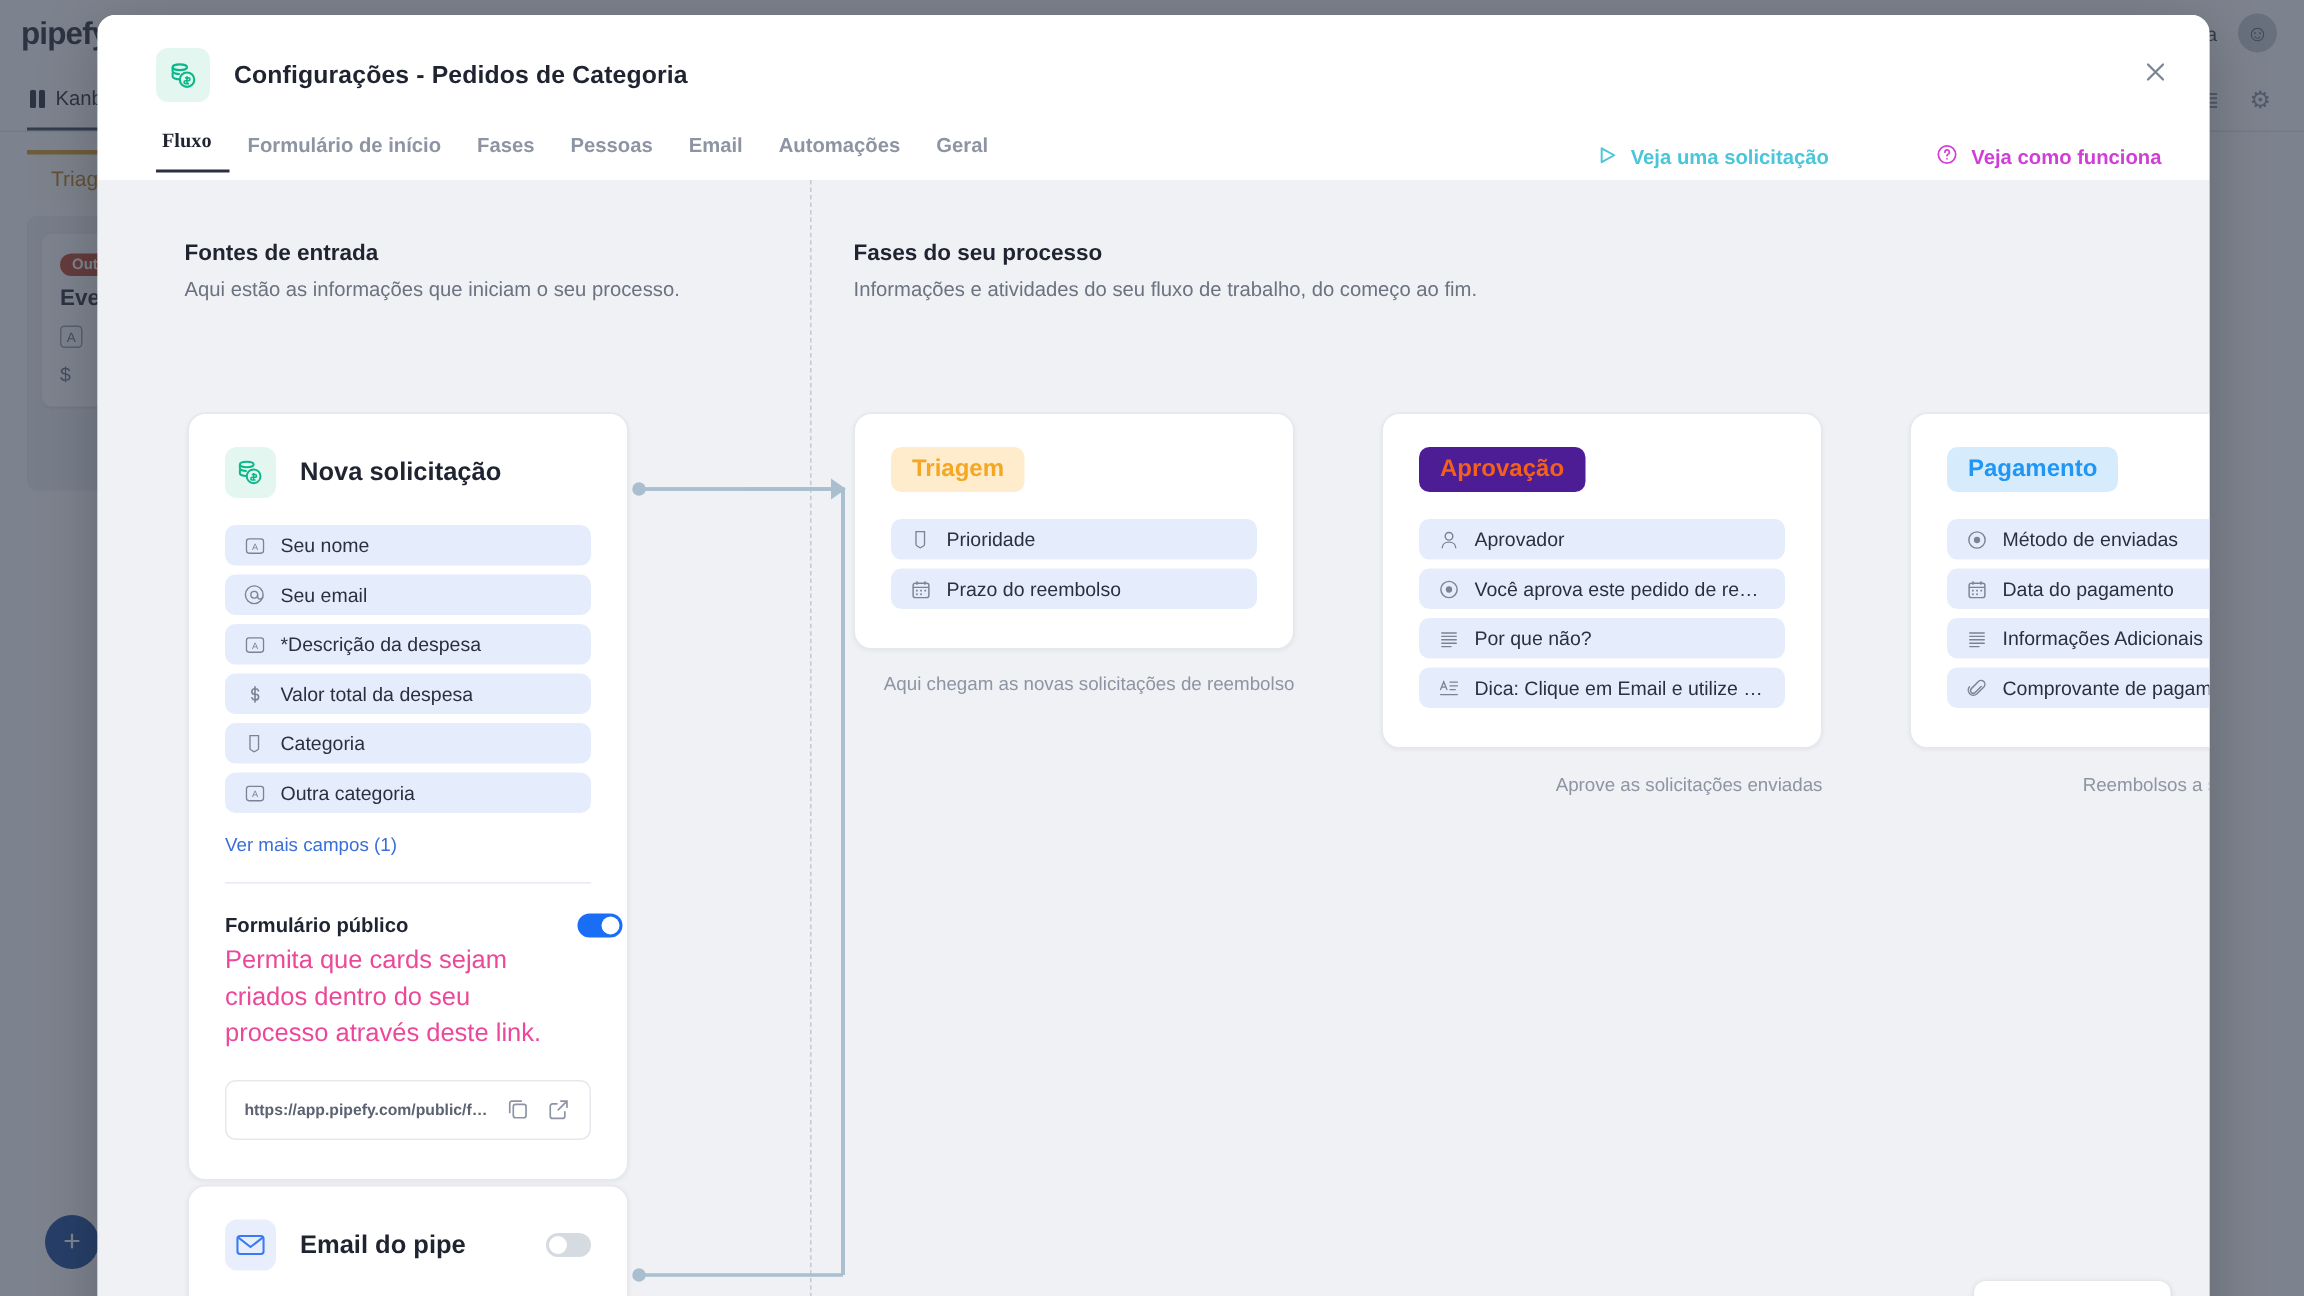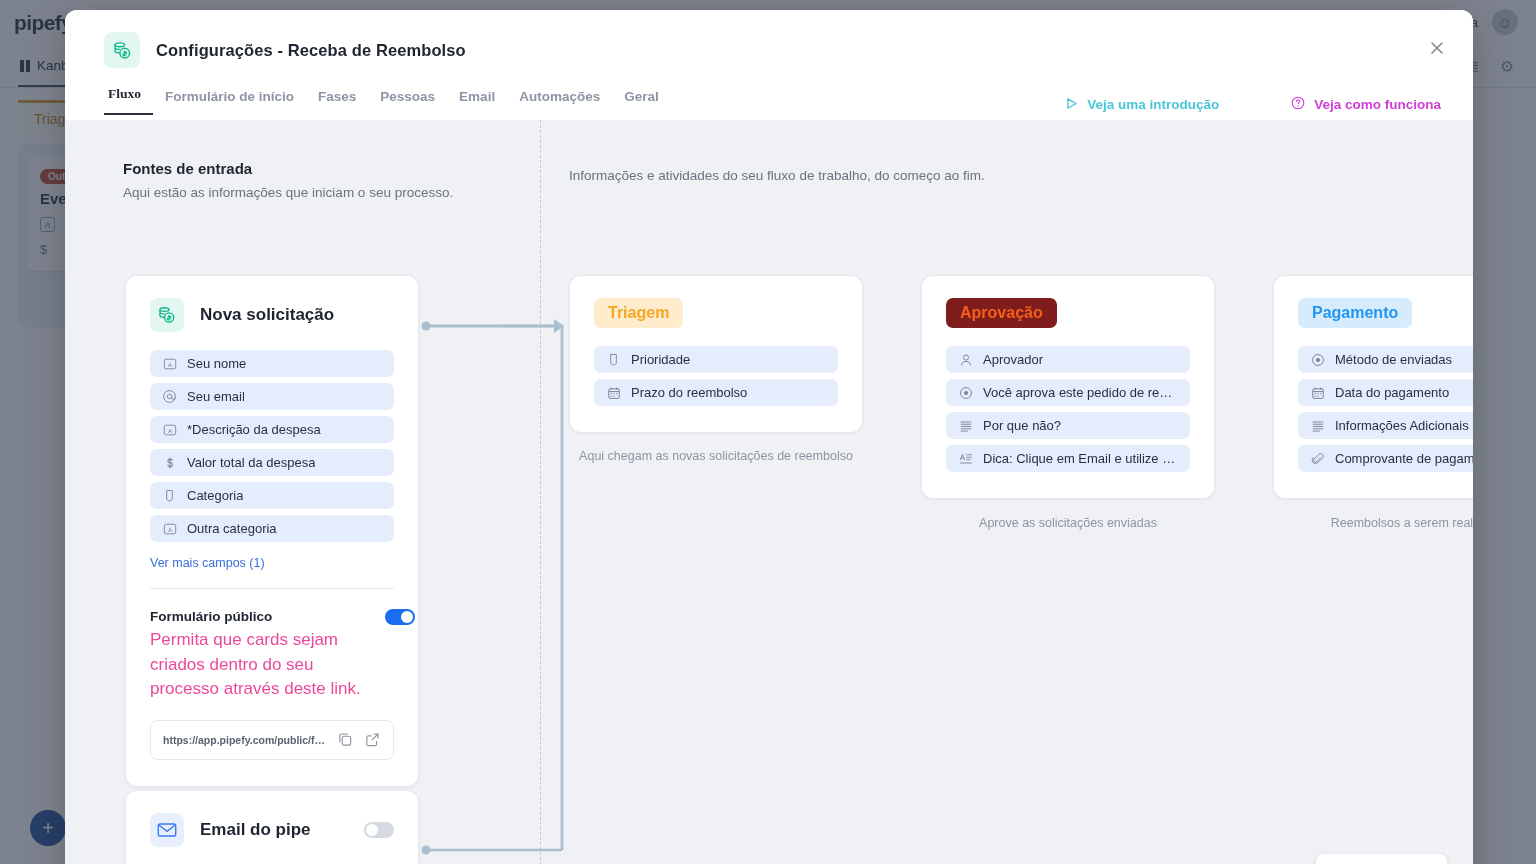--- a/index.html
+++ b/index.html
@@ -214,21 +214,21 @@
     position:absolute; width: 294px;
     background:#fff; border-radius: 12px; border:1px solid #e5e8ed;
     box-shadow: 0 1px 3px rgba(16,24,40,.05);
     padding: 22px 24px 26px 24px;
   }
   .phase-label {
     display:inline-block; border-radius: 7px; padding: 6px 14px;
     font-size: 16px; font-weight: bold;
   }
   .phase-foot {
-    position:absolute; width: 294px; text-align:center;
+    position:absolute; width: 294px; text-align:right;
     font-size: 12.5px; color:#8d94a3; line-height:1.45;
   }
   #phase-0 { left: 504px; top: 155px; }
   #phase-1 { left: 856px; top: 155px; }
   #phase-2 { left: 1208px; top: 155px; }
   #foot-0 { left: 504px; top: 327px; }
   #foot-1 { left: 856px; top: 394px; }
   #foot-2 { left: 1208px; top: 394px; }
 
   
@@ -299,21 +299,21 @@
     <div class="modal-title-row">
       <span class="title-icon">
         <svg width="21" height="21" viewBox="0 0 24 24" fill="none" stroke="#0ab88a" stroke-width="1.6">
           <ellipse cx="9" cy="5.5" rx="5.5" ry="2.2"></ellipse>
           <path d="M3.5 5.5v3c0 1.2 2.5 2.2 5.5 2.2"></path>
           <path d="M3.5 9.5v3c0 1.2 2.5 2.2 5.5 2.2"></path>
           <circle cx="14.5" cy="15" r="5.5"></circle>
           <path d="M14.5 12.3v5.4M13 13.6h2.6a1.1 1.1 0 010 2.2h-2.2a1.1 1.1 0 000 2.2H16" stroke-width="1.3"></path>
         </svg>
       </span>
-      <span class="modal-title">Configurações - Receba de Reembolso</span>
+      <span class="modal-title">Configurações - Pedidos de Categoria</span>
     </div>
 
     <div class="close-btn">
       <svg width="16" height="16" viewBox="0 0 16 16" stroke="#7b8492" stroke-width="1.5" stroke-linecap="round">
         <path d="M3 3l10 10M13 3L3 13"></path>
       </svg>
     </div>
 
     <div class="tabs">
       <div class="tab active">Fluxo</div>
@@ -325,21 +325,21 @@
       <div class="tab">Geral</div>
     </div>
 
     <div class="header-links">
       <div class="hl intro">
         <span>
           <svg width="13" height="13" viewBox="0 0 14 14" fill="none" stroke="#4ac6d8" stroke-width="1.4" stroke-linejoin="round">
             <path d="M3 2l9 5-9 5z"></path>
           </svg>
         </span>
-        <span>Veja uma introdução</span>
+        <span>Veja uma solicitação</span>
       </div>
       <div class="hl how">
         <span>
           <svg width="14" height="14" viewBox="0 0 16 16" fill="none" stroke="#cf3fd6" stroke-width="1.3">
             <circle cx="8" cy="8" r="6.6"></circle>
             <path d="M6.4 6.2a1.7 1.7 0 113 1.1c-.5.5-1.4.7-1.4 1.6" stroke-linecap="round"></path>
             <circle cx="8" cy="11.3" r=".7" fill="#cf3fd6" stroke="none"></circle>
           </svg>
         </span>
         <span>Veja como funciona</span>
@@ -348,20 +348,21 @@
   </div>
 
   <div class="modal-body">
     <div class="divider"></div>
 
     <div class="sec left">
       <h2>Fontes de entrada</h2>
       <p>Aqui estão as informações que iniciam o seu processo.</p>
     </div>
     <div class="sec right">
+      <h2>Fases do seu processo</h2>
       <p>Informações e atividades do seu fluxo de trabalho, do começo ao fim.</p>
     </div>
 
     <div class="canvas">
 
       <svg class="conn">
         <circle cx="361" cy="206" r="4.5" fill="#a9bfd0"></circle>
         <path d="M361 206 H 497 V 730 M 432 206 H 487" stroke="#a9bfd0" stroke-width="2.4" fill="none"></path>
         <path d="M432 206 H 492" stroke="#a9bfd0" stroke-width="2.4" fill="none"></path>
         <path d="M361 206 H 492" stroke="#a9bfd0" stroke-width="2.4" fill="none"></path>
@@ -513,21 +514,21 @@
                   </g>
                 </svg>
             </span>
             <span class="ftxt">Prazo do reembolso</span>
           </div>
         </div>
       </div>
       <div class="phase-foot" id="foot-0">Aqui chegam as novas solicitações de reembolso</div>
 
       <div class="phase" id="phase-1">
-        <span class="phase-label" style="background:#7f1d1d;color:#f4601a;text-align:center;">Aprovação</span>
+        <span class="phase-label" style="background:#4c1d95;color:#f4601a;text-align:center;">Aprovação</span>
         <div class="field-list">
           <div class="field">
             <span class="fi">
               <svg width="14" height="14" viewBox="0 0 16 16" fill="none" stroke="#7b8492" stroke-width="1.1">
                   <circle cx="8" cy="5.2" r="2.9"></circle>
                   <path d="M2.8 14.2c0-2.9 2.3-4.6 5.2-4.6s5.2 1.7 5.2 4.6"></path>
                 </svg>
             </span>
             <span class="ftxt">Aprovador</span>
           </div>

